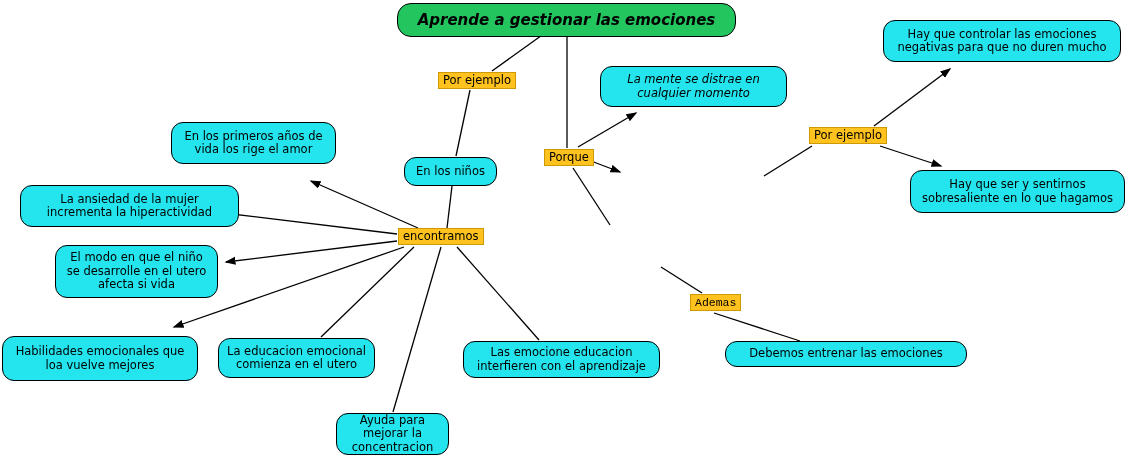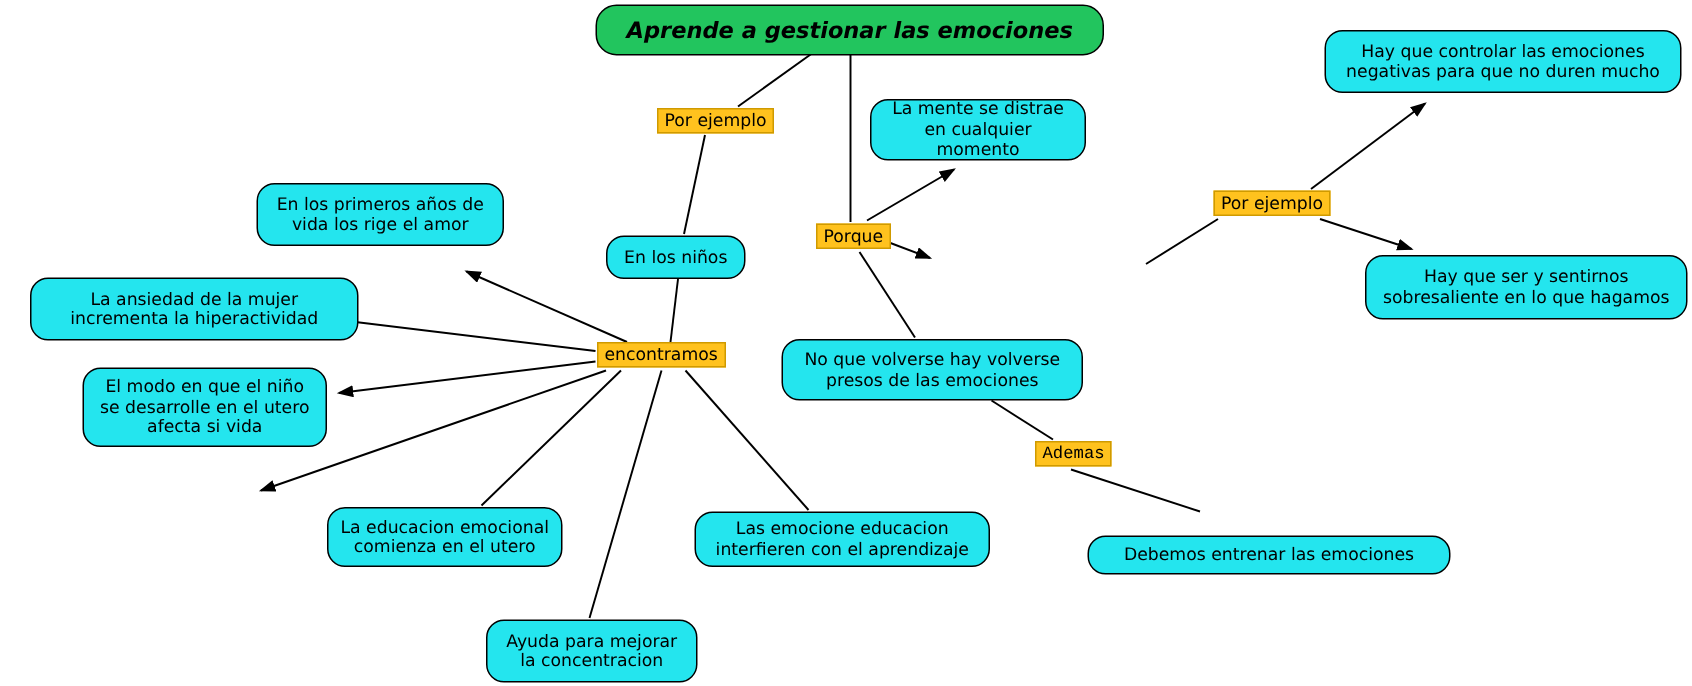--- a/index.html
+++ b/index.html
@@ -78,25 +78,25 @@
 
   <div class="map-title" style="left:397px;top:3px;width:339px;height:31px;">Aprende a gestionar las emociones</div>
 
   <div class="clabel" style="left:438px;top:72px;">Por ejemplo</div>
   <div class="clabel" style="left:544px;top:149px;">Porque</div>
   <div class="clabel" style="left:809px;top:127px;">Por ejemplo</div>
   <div class="clabel" style="left:398px;top:228px;">encontramos</div>
   <div class="clabel" style="left:690px;top:294px;font-family:Liberation Mono, monospace;">Ademas</div>
 
   <div class="node" style="left:404px;top:157px;width:93px;height:29px;text-align:right;">En los niños</div>
-  <div class="node" style="left:580px;top:66px;width:144px;height:41px;">La mente se distrae en cualquier momento</div>
+  <div class="node" style="left:600px;top:66px;width:187px;height:41px;font-style:italic;">La mente se distrae en cualquier momento</div>
   <div class="node" style="left:883px;top:20px;width:238px;height:42px;">Hay que controlar las emociones negativas para que no duren mucho</div>
   <div class="node" style="left:910px;top:170px;width:215px;height:43px;">Hay que ser y sentirnos sobresaliente en lo que hagamos</div>
-  <div class="node" style="left:521px;top:226px;width:201px;height:41px;">No  que volverse hay volverse presos de las emociones</div>
-  <div class="node" style="left:725px;top:357px;width:242px;height:26px;">Debemos entrenar las emociones</div>
+  <div class="node" style="left:725px;top:341px;width:242px;height:26px;">Debemos entrenar las emociones</div>
   <div class="node" style="left:171px;top:122px;width:165px;height:42px;">En los primeros años de vida los rige el amor</div>
   <div class="node" style="left:20px;top:185px;width:219px;height:42px;">La ansiedad de la mujer incrementa la hiperactividad</div>
   <div class="node" style="left:55px;top:245px;width:163px;height:53px;">El modo en que el niño se desarrolle en el utero afecta si vida</div>
+  <div class="node" style="left:2px;top:336px;width:196px;height:45px;">Habilidades emocionales que loa vuelve mejores</div>
   <div class="node" style="left:218px;top:338px;width:157px;height:40px;">La educacion emocional comienza en el utero</div>
   <div class="node" style="left:463px;top:341px;width:197px;height:37px;">Las emocione educacion interfieren con el aprendizaje</div>
-  <div class="node" style="left:324px;top:413px;width:141px;height:42px;">Ayuda para mejorar la concentracion</div>
+  <div class="node" style="left:336px;top:413px;width:113px;height:42px;">Ayuda para mejorar la concentracion</div>
 
 </div>
 
 </body></html>

